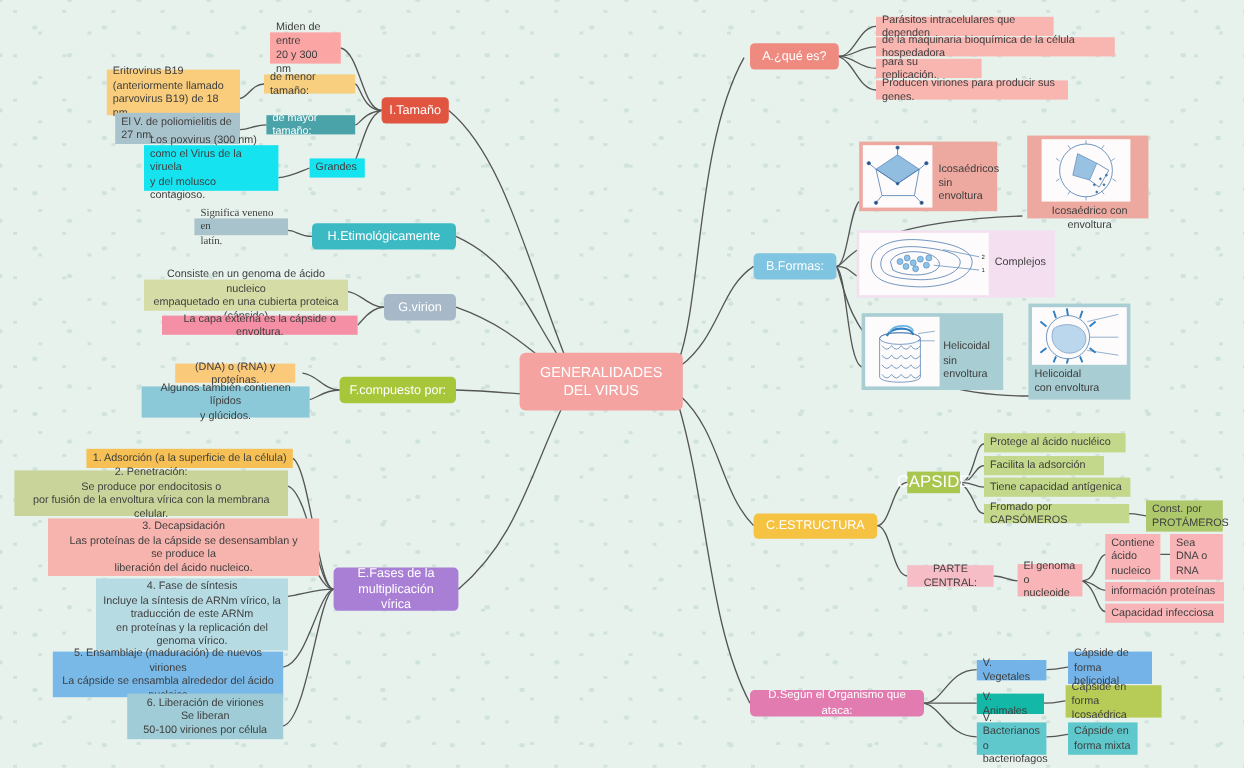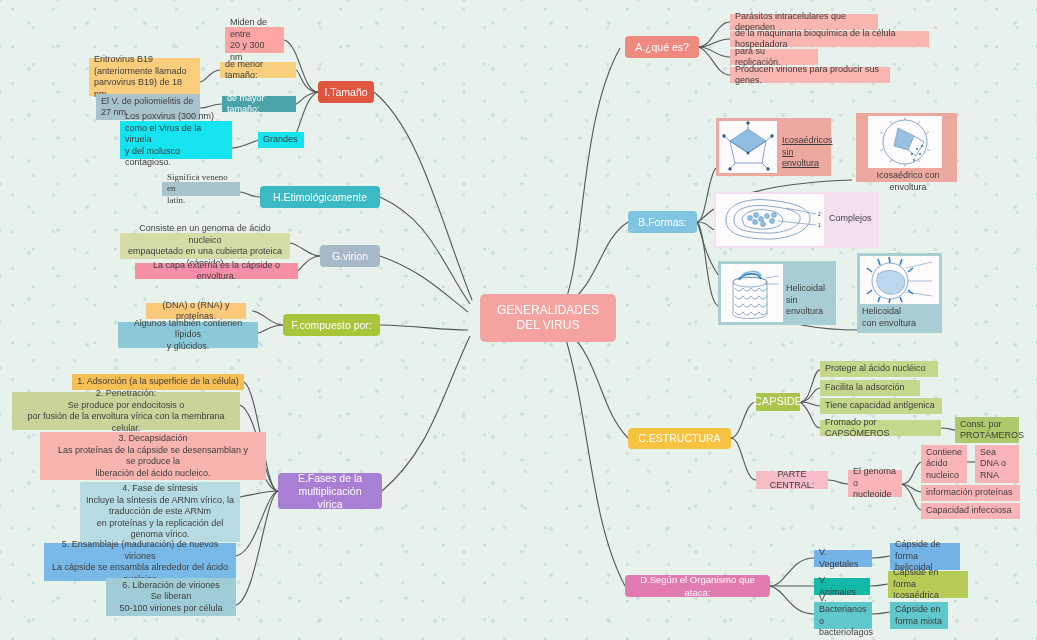--- a/index.html
+++ b/index.html
@@ -30,21 +30,21 @@
     padding:3px 5px;
     white-space:pre-line;
   }
   .main{
     border-radius:5px;
     color:#ffffff;
     font-size:12px;
     line-height:15px;
     text-align:center;
     padding:8px 8px;
-    display:flex;align-items:center;justify-content:center;margin-left:47px;
+    display:flex;align-items:center;justify-content:center;
   }
   .branch{
     border-radius:4px;
     color:#ffffff;
     font-size:10.5px;
     line-height:13px;
     text-align:center;
     padding:5px 7px;
     display:flex;align-items:center;justify-content:center;
   }
@@ -163,21 +163,21 @@
         <path d="M29,8 L29,2 M47,20 L53,15 M11,20 L5,15 M16,42 L11,48 M43,42 L49,48"></path>
         <circle cx="29" cy="2" r="1.4" fill="#2b4f7e"></circle>
         <circle cx="53" cy="15" r="1.4" fill="#2b4f7e"></circle>
         <circle cx="5" cy="15" r="1.4" fill="#2b4f7e"></circle>
         <circle cx="11" cy="48" r="1.4" fill="#2b4f7e"></circle>
         <circle cx="49" cy="48" r="1.4" fill="#2b4f7e"></circle>
         <circle cx="29" cy="32" r="1.2" fill="#2b4f7e"></circle>
       </g>
     </svg>
   </div>
-  <div class="cap" style="left:66px;top:17px;width:46px;text-decoration:underline;">Icosaédricos
+  <div class="cap" style="left:66px;top:17px;width:46px;">Icosaédricos
 sin envoltura</div>
 </div>
 
 <div class="imgcard" style="left:856px;top:113px;width:101px;height:69px;background:#eda89f;">
   <div class="thumb" style="left:12px;top:3px;width:74px;height:52px;">
     <svg width="74" height="52" viewBox="0 0 74 52">
       <g stroke="#3a6fa8" fill="none" stroke-width="0.6">
         <circle cx="37" cy="26" r="22"></circle>
         <path d="M30,12 L46,20 L40,34 L26,30 Z" fill="#7fb3dd" opacity="0.8"></path>
         <path d="M46,20 L56,26 L48,40 L40,34"></path>
@@ -267,21 +267,21 @@
         <path d="M46,12 L72,6 M48,25 L72,25 M46,36 L72,40" stroke-width="0.45"></path>
       </g>
     </svg>
   </div>
   <div class="cap" style="left:5px;top:53px;width:76px;">Helicoidal
 con envoltura</div>
 </div>
 
 <div class="node branch" style="left:628px;top:428px;width:103px;height:21px;background:#f5c242;">C.ESTRUCTURA</div>
 
-<div class="node leaf c" style="left:756px;top:393px;width:44px;height:18px;background:#a9c64e;color:#ffffff;font-size:11px;">CAPSIDE</div>
+<div class="node leaf c" style="left:756px;top:393px;width:44px;height:18px;background:#a9c64e;color:#ffffff;font-size:14px;">CAPSIDE</div>
 <div class="node leaf l" style="left:820px;top:361px;width:118px;height:16px;background:#c3d88a;">Protege al ácido nucléico</div>
 <div class="node leaf l" style="left:820px;top:380px;width:100px;height:16px;background:#c3d88a;">Facilita la adsorción</div>
 <div class="node leaf l" style="left:820px;top:398px;width:122px;height:16px;background:#c3d88a;">Tiene capacidad antígenica</div>
 <div class="node leaf l" style="left:820px;top:420px;width:121px;height:16px;background:#c3d88a;">Fromado por CAPSÓMEROS</div>
 <div class="node leaf l" style="left:955px;top:417px;width:64px;height:26px;background:#aec96b;">Const. por
 PROTÁMEROS</div>
 
 <div class="node leaf c" style="left:756px;top:471px;width:72px;height:18px;background:#f6bdc6;font-size:9px;">PARTE CENTRAL:</div>
 <div class="node leaf l" style="left:848px;top:470px;width:54px;height:27px;background:#f9b4b7;">El genoma
 o nucleoide</div>

